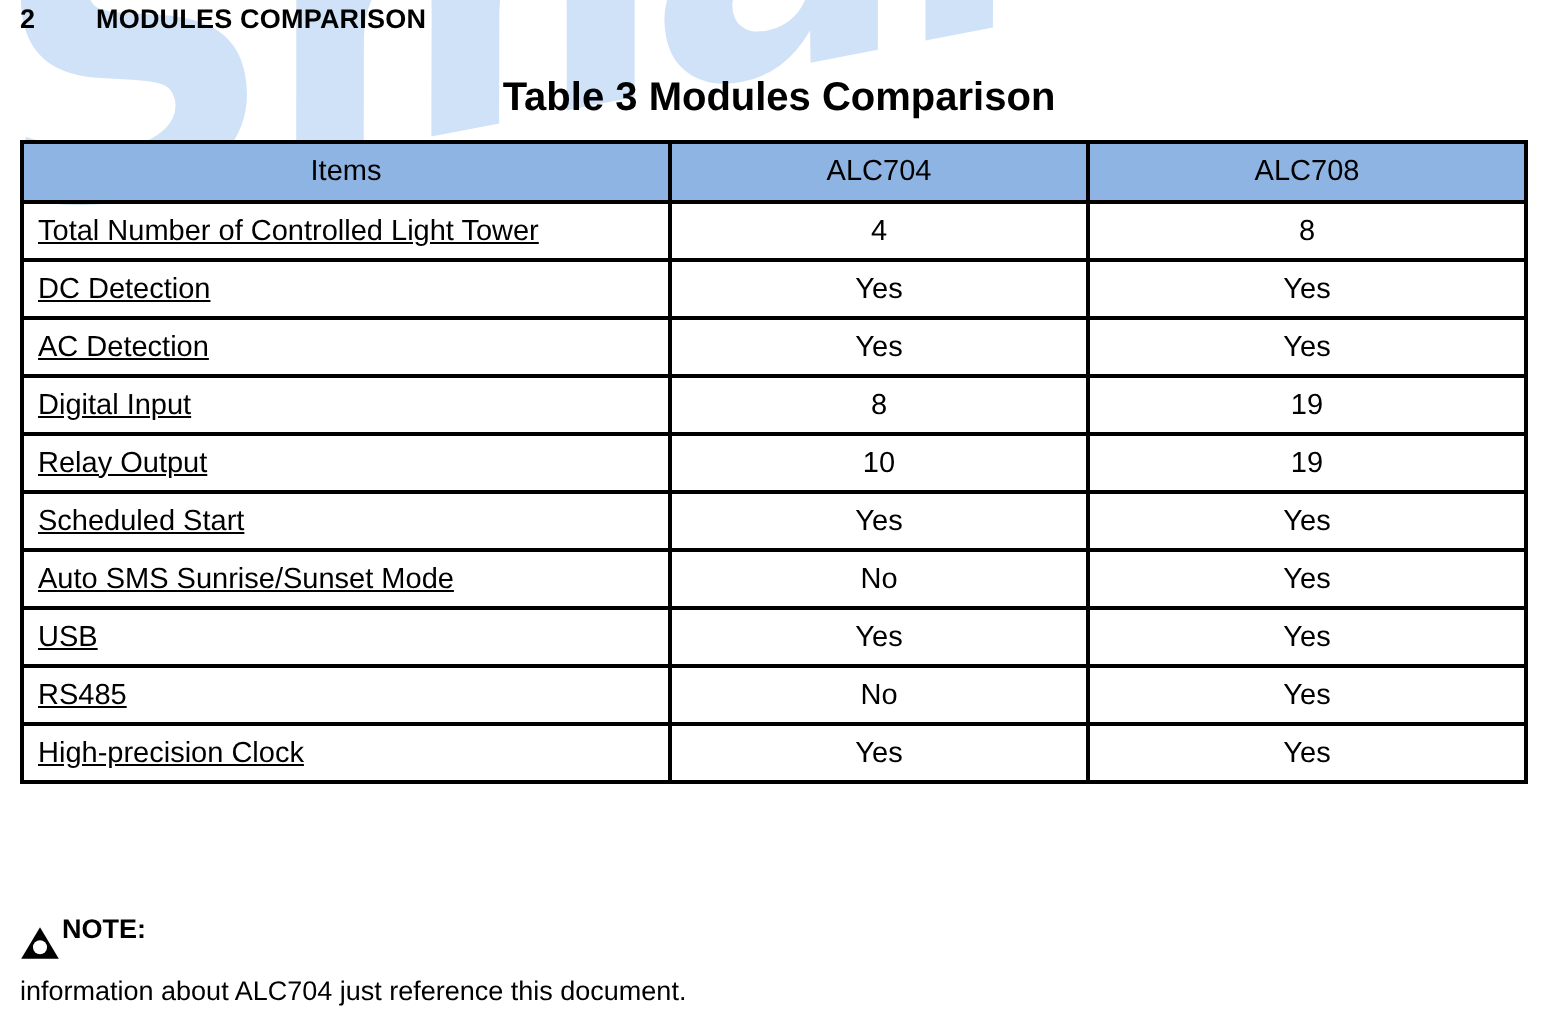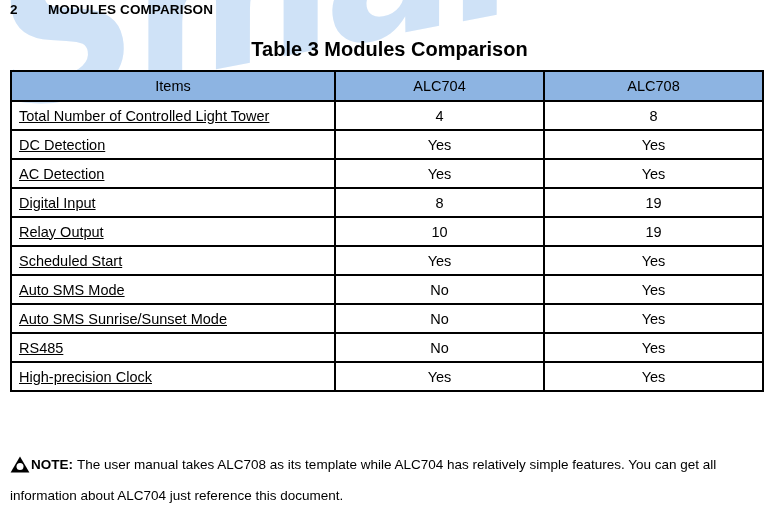--- a/index.html
+++ b/index.html
@@ -126,21 +126,21 @@
   #note-block {
     position: absolute;
     left: 10px;
     top: 449px;
     width: 756px;
     font-size: 13.5px;
     line-height: 31px;
   }
   #note-line-1 {
     display: flex;
-    align-items: center;
+    align-items: flex-end;
     white-space: nowrap;
   }
   #warning-triangle-icon {
     flex: 0 0 auto;
     margin-right: 1px;
     display: block;
   }
   #note-label {
     font-weight: bold;
     margin-right: 4px;
@@ -202,27 +202,27 @@
         <td class="cell-item">Relay Output</td>
         <td class="cell-val">10</td>
         <td class="cell-val">19</td>
       </tr>
       <tr>
         <td class="cell-item">Scheduled Start</td>
         <td class="cell-val">Yes</td>
         <td class="cell-val">Yes</td>
       </tr>
       <tr>
-        <td class="cell-item">Auto SMS Mode</td>
-        <td class="cell-val">No</td>
-        <td class="cell-val">Yes</td>
-      </tr>
-      <tr>
         <td class="cell-item">Auto SMS Sunrise/Sunset Mode</td>
         <td class="cell-val">No</td>
+        <td class="cell-val">Yes</td>
+      </tr>
+      <tr>
+        <td class="cell-item">USB</td>
+        <td class="cell-val">Yes</td>
         <td class="cell-val">Yes</td>
       </tr>
       <tr>
         <td class="cell-item">RS485</td>
         <td class="cell-val">No</td>
         <td class="cell-val">Yes</td>
       </tr>
       <tr>
         <td class="cell-item">High-precision Clock</td>
         <td class="cell-val">Yes</td>
@@ -231,18 +231,17 @@
     </tbody>
   </table>
 
   <div id="note-block">
     <div id="note-line-1">
       <svg id="warning-triangle-icon" width="20" height="17" viewBox="0 0 20 17">
         <path d="M10 0.6 L19.4 16.4 L0.6 16.4 Z" fill="#000000"></path>
         <circle cx="10" cy="10.6" r="3.5" fill="#ffffff"></circle>
       </svg>
       <span id="note-label">NOTE:</span>
-      <span id="note-text-1">The user manual takes ALC708 as its template while ALC704 has relatively simple features. You can get all</span>
     </div>
     <div id="note-line-2">information about ALC704 just reference this document.</div>
   </div>
 
 </div>
 
 </body></html>

